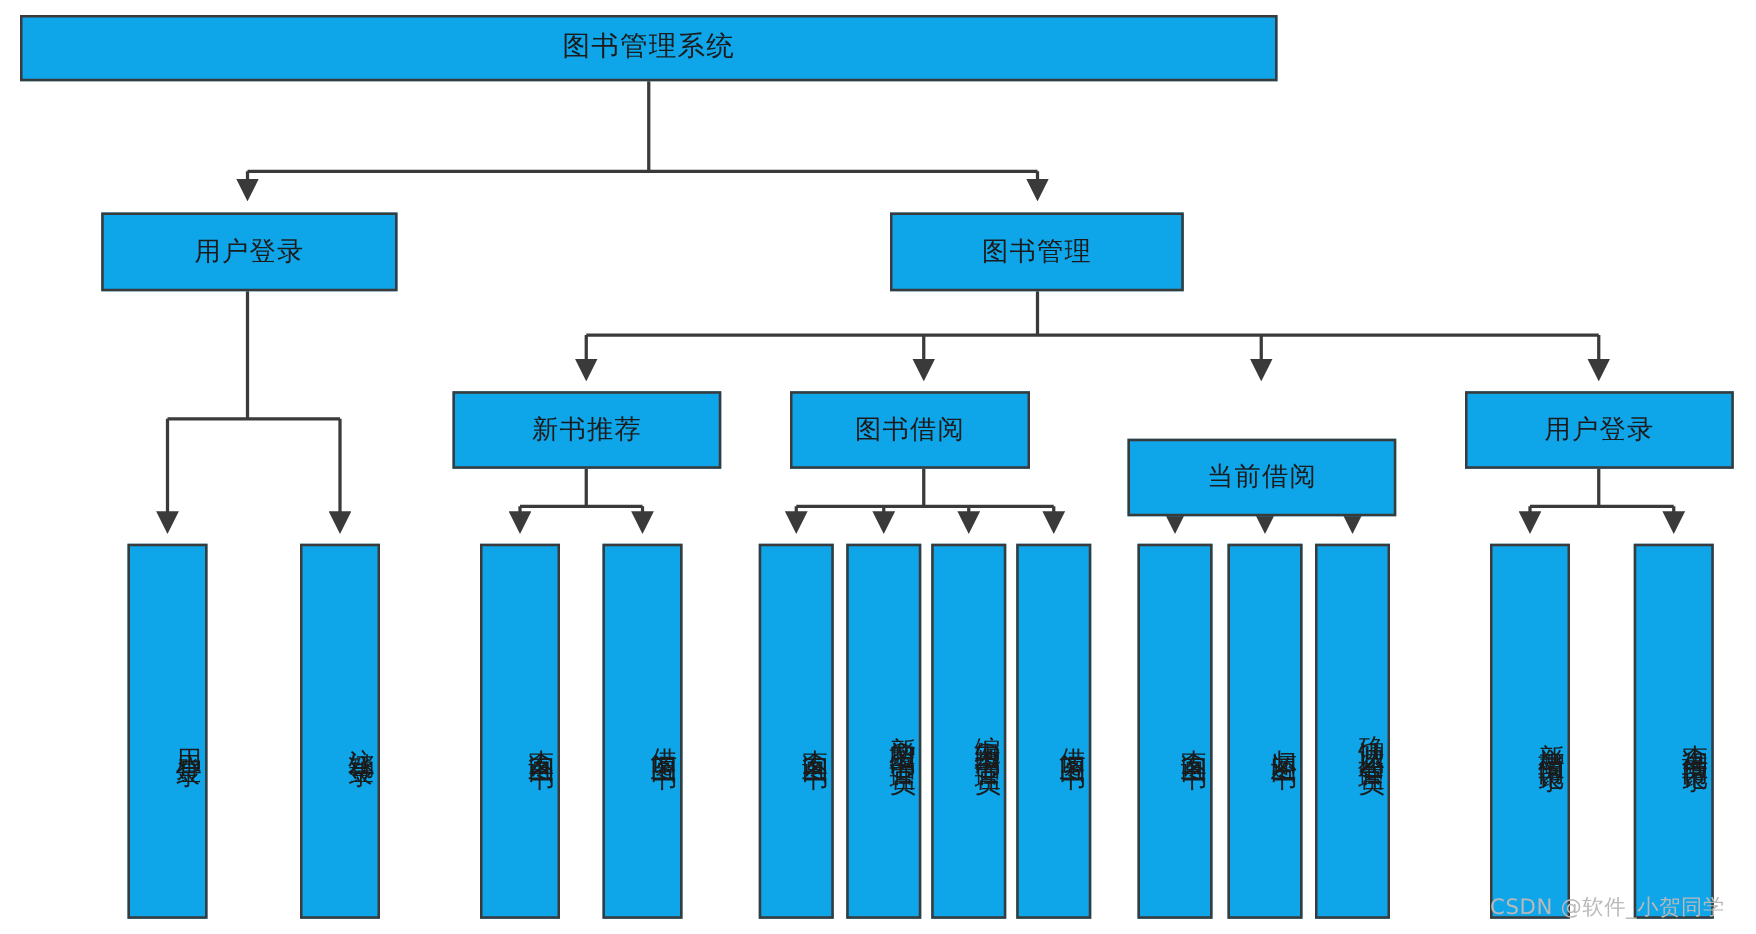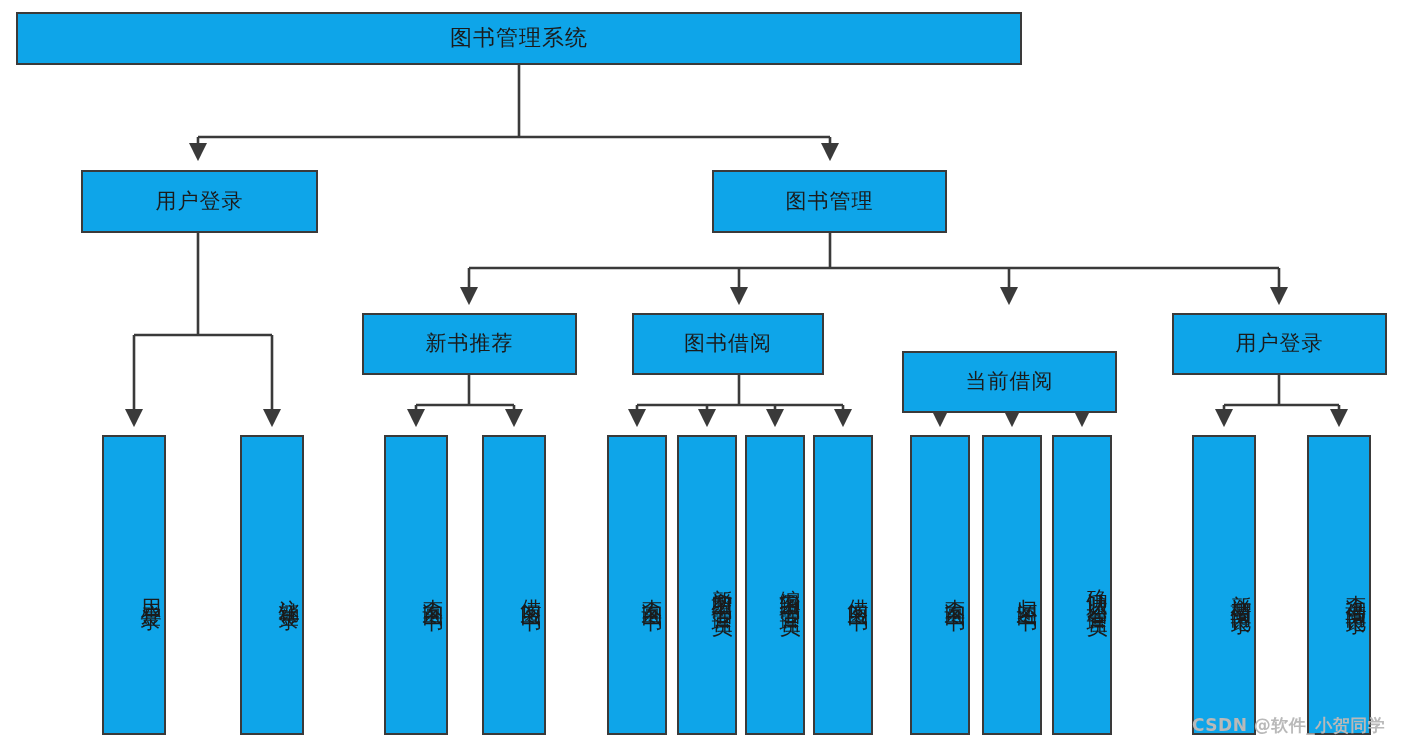--- a/index.html
+++ b/index.html
@@ -178,15 +178,15 @@
   <div class="node vert" style="left:1052px; top:435px; width:60px; height:300px;">
     <span class="lbl">确认归还（管理员）</span>
   </div>
   <div class="node vert" style="left:1192px; top:435px; width:64px; height:300px;">
     <span class="lbl">新增借阅记录</span>
   </div>
   <div class="node vert" style="left:1307px; top:435px; width:64px; height:300px;">
     <span class="lbl">查询借阅记录</span>
   </div>
 
-  <div class="watermark" style="left:1192px; top:714px;font-weight:bold;">CSDN @软件_小贺同学</div>
+  <div class="watermark" style="left:1192px; top:714px;">CSDN @软件_小贺同学</div>
 
 </div>
 
 </body></html>

